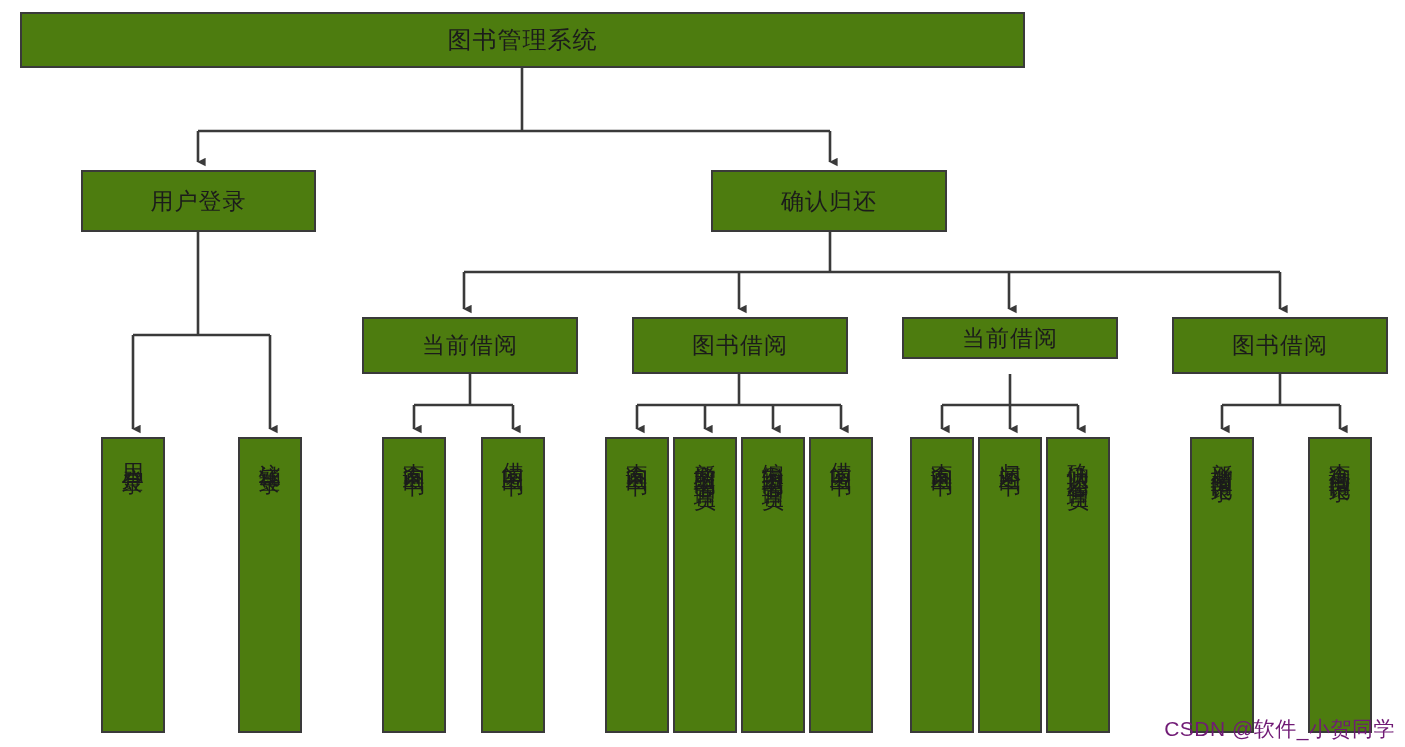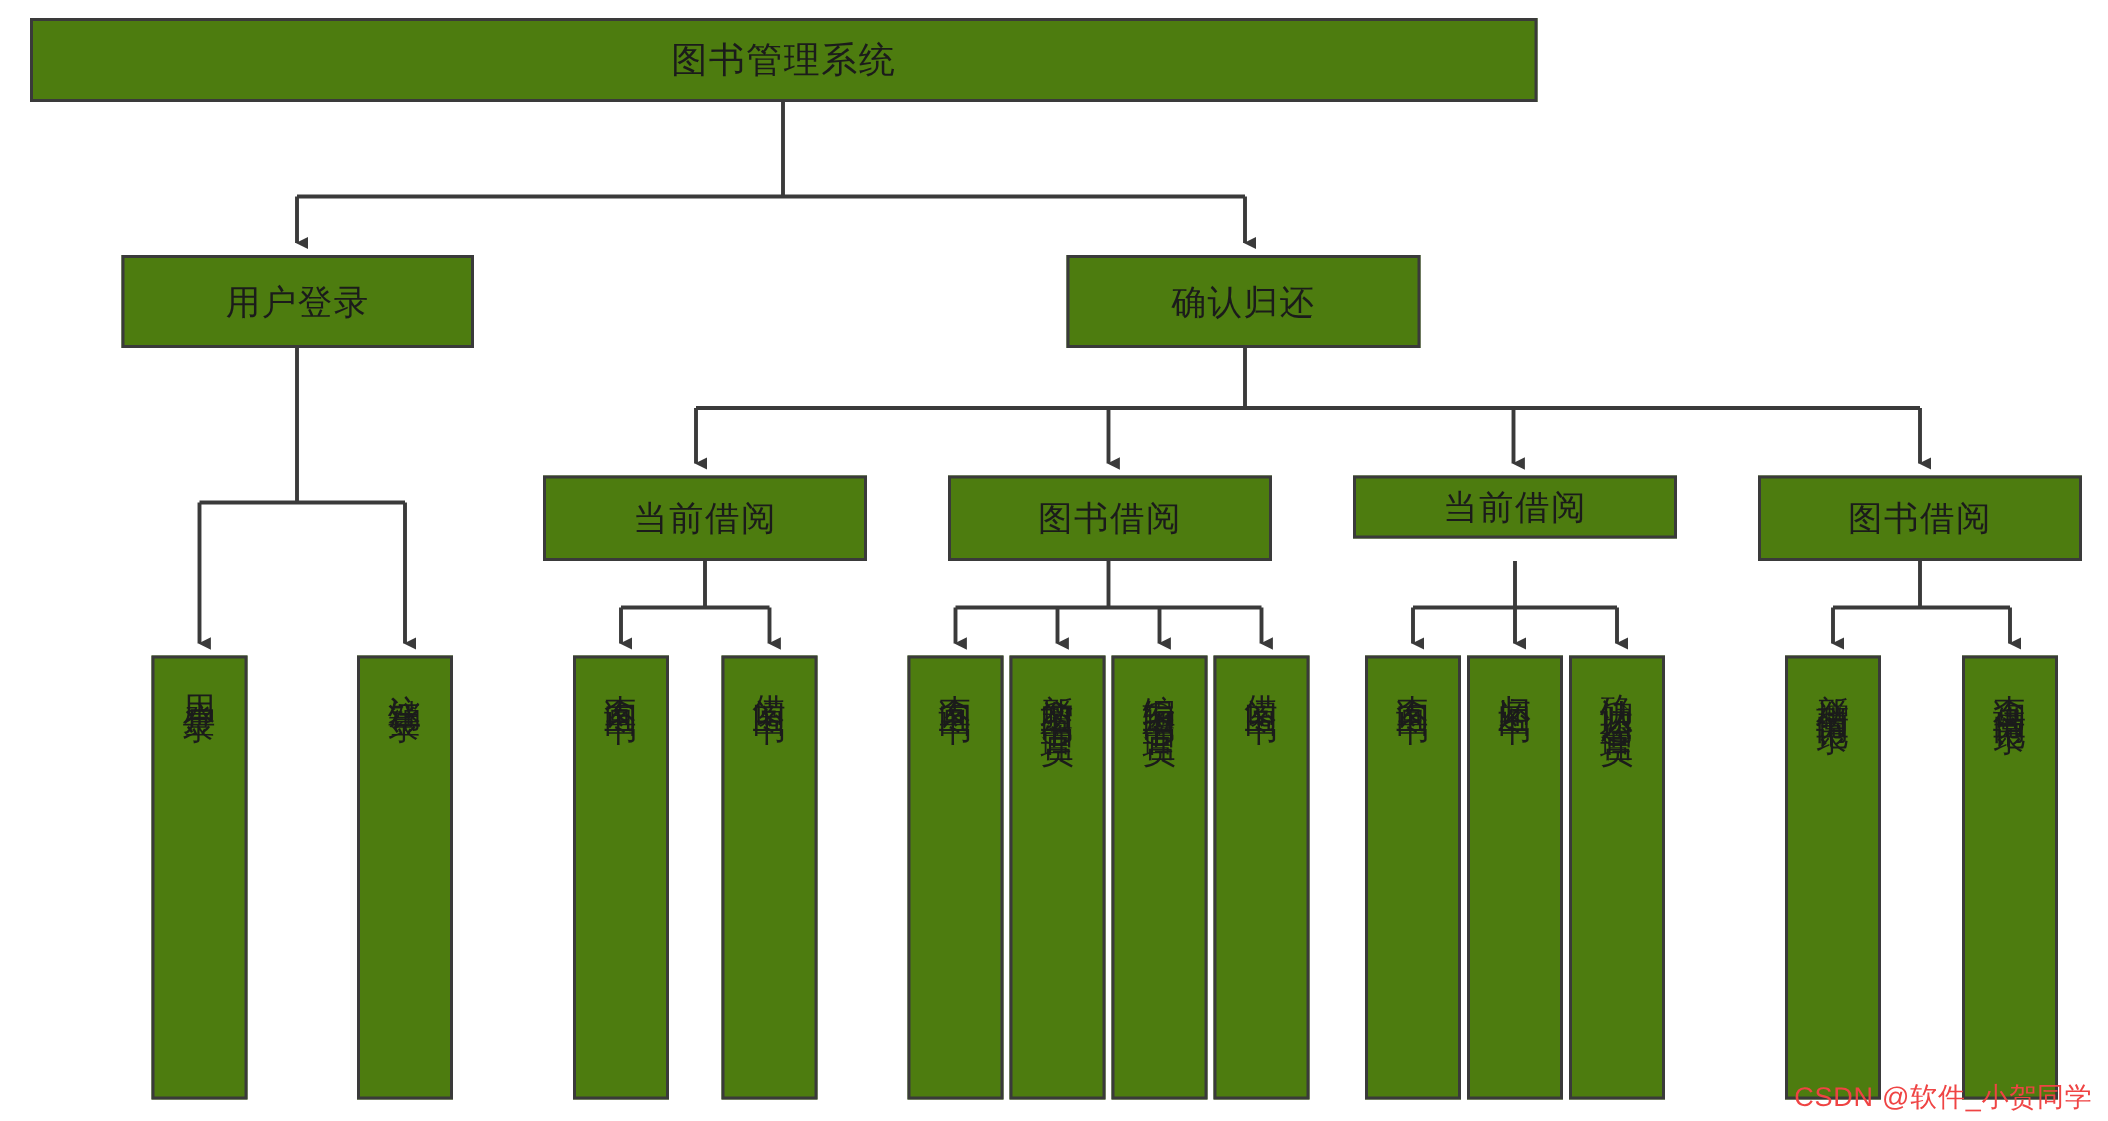--- a/index.html
+++ b/index.html
@@ -54,22 +54,22 @@
     font-size: 22px;
     line-height: 1.06;
     letter-spacing: 4px;
     white-space: nowrap;
     display: block;
   }
   #watermark {
     position: absolute;
     right: 10px;
     bottom: 4px;
-    font-size: 18px;
-    color: #ef4444;
+    font-size: 21px;
+    color: #701a75;
     white-space: nowrap;
     z-index: 3;
     letter-spacing: 0.5px;
   }
 </style>
 </head>
 <body>
 
 <div id="canvas">
 

